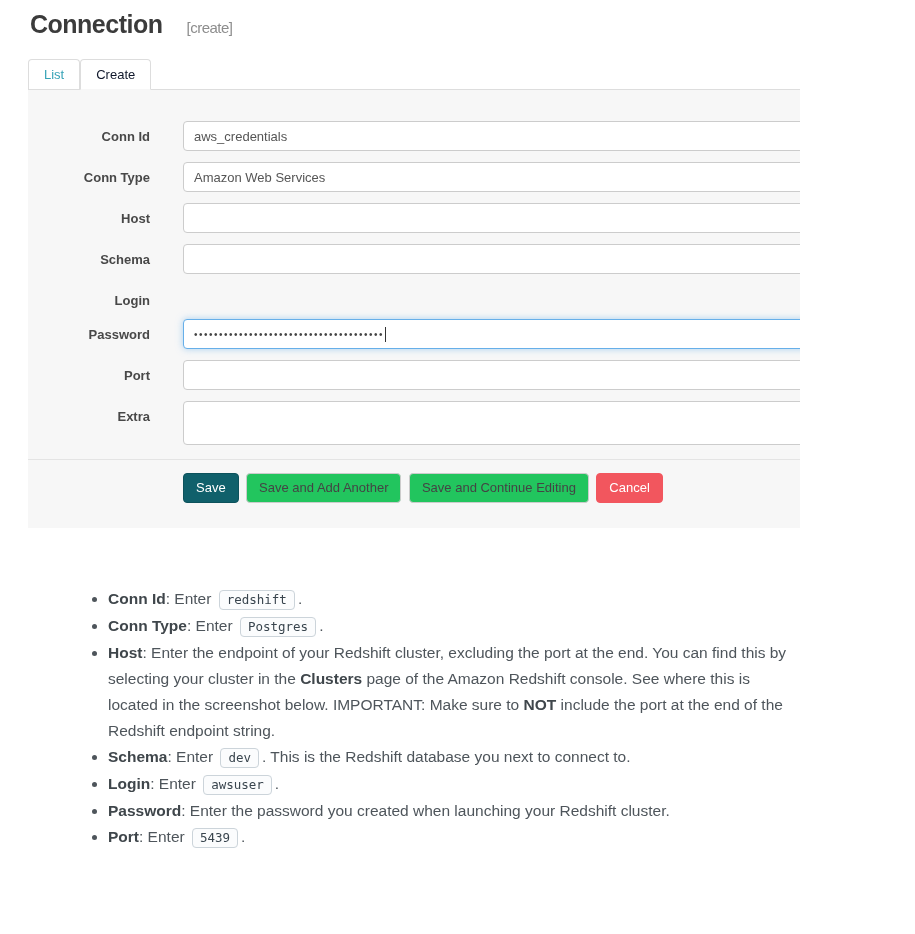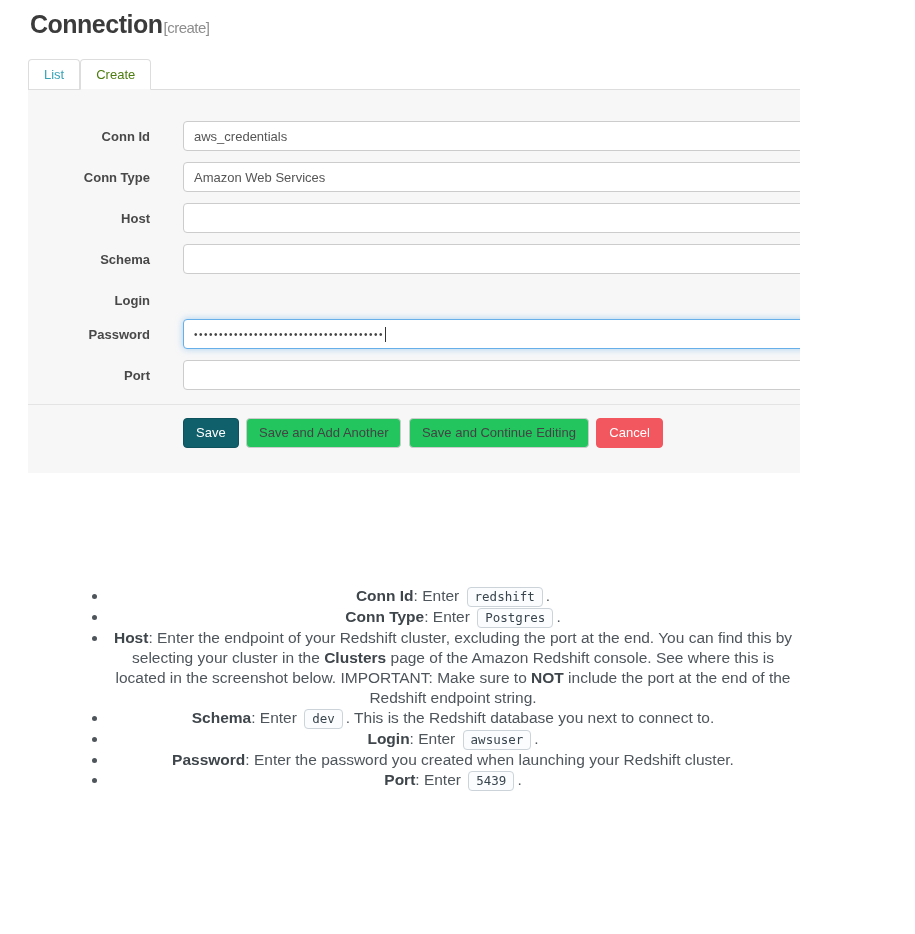--- a/index.html
+++ b/index.html
@@ -8,30 +8,30 @@
     width:915px; height:934px; position:relative;
     font-family:"Liberation Sans", sans-serif;
     overflow:hidden;
   }
 
   
   .shot { position:absolute; left:28px; top:0; width:772px; }
 
   .app-title { height:60px; padding:10px 0 0 2px; }
   .app-title h1 { margin:0; font-size:25px; color:#3b3b3b; font-weight:bold; letter-spacing:-0.5px; }
-  .app-title .suffix { font-size:15px; color:#8d8d8d; font-weight:normal; margin-left:1px; }
+  .app-title .suffix { font-size:15px; color:#8d8d8d; font-weight:normal; margin-left:24px; }
 
   .tabs { display:flex; height:30px; border-bottom:1px solid #ddd; align-items:flex-end; }
   .tab {
     height:30px; display:flex; align-items:center; padding:0 15px;
     font-size:13px; border:1px solid #ddd; border-bottom:none;
     border-radius:4px 4px 0 0; background:#fff; cursor:pointer;text-align:right;
   }
   .tab.inactive { color:#36a3b7; }
-  .tab.active { color:#4d7c0f; margin-bottom:-1px; height:31px; border-bottom:1px solid #f7f7f7; position:relative; z-index:2; }
+  .tab.active { color:#0f172a; margin-bottom:-1px; height:31px; border-bottom:1px solid #f7f7f7; position:relative; z-index:2; }
 
   .panel { background:#f7f7f7; padding-top:31px; overflow:hidden; }
 
   .frow { display:flex; align-items:flex-start; margin-bottom:11px; }
   .flabel { width:122px; flex:none; text-align:right; font-size:13px; font-weight:bold; color:#484848; padding-top:8px; }
   .finput {
     margin-left:33px; width:650px; height:30px; flex:none;
     border:1px solid #ccc; border-radius:4px; background:#fff;
     font-family:"Liberation Sans", sans-serif; font-size:13px; color:#555;
     padding:0 10px; outline:none;
@@ -51,21 +51,21 @@
     border:1px solid transparent;
   }
   .btn.primary { background:#10606b; border-color:#0d525c; color:#fff; }
   .btn.default { background:#22c55e; border-color:#ccc; color:#444; }
   .btn.danger  { background:#f2565e; border-color:#f2565e; color:#fff; }
 
   
   .doc { position:absolute; left:48px; top:570px; width:750px; font-size:15.5px; color:#4e555b; }
   .doc p { margin:0; line-height:26px; }
   .doc ul { margin:16px 0 0; padding-left:60px; }
-  .doc li { line-height:20px; color:#4e555b;text-align:center; }
+  .doc li { line-height:26px; color:#4e555b; }
   .doc b { color:#3f464b; }
   code.chip {
     font-family:"DejaVu Sans Mono", monospace; font-size:12.5px;
     background:#fbfcfd; border:1px solid #ccd4da; border-radius:4px;
     padding:1px 7px 2px; color:#39454e; margin:0 3px; white-space:nowrap;
   }
   .closing { margin:15px 0 0 18px !important; }
 </style>
 </head>
 <body>
@@ -119,20 +119,24 @@
         <span class="pwdots">••••••••••••••••••••••••••••••••••••••</span>
           <span class="caret"></span>
       </div>
     </div>
 
     <div class="frow">
       <label class="flabel">Port</label>
       <input class="finput" value="" style="">
     </div>
 
+    <div class="frow">
+      <label class="flabel">Extra</label>
+      <textarea class="finput" style=""></textarea>
+    </div>
 
     <div class="panel-footer">
       <button class="btn primary">Save</button>
       <button class="btn default">Save and Add Another</button>
       <button class="btn default">Save and Continue Editing</button>
       <button class="btn danger">Cancel</button>
     </div>
 
   </div>
 </div>

